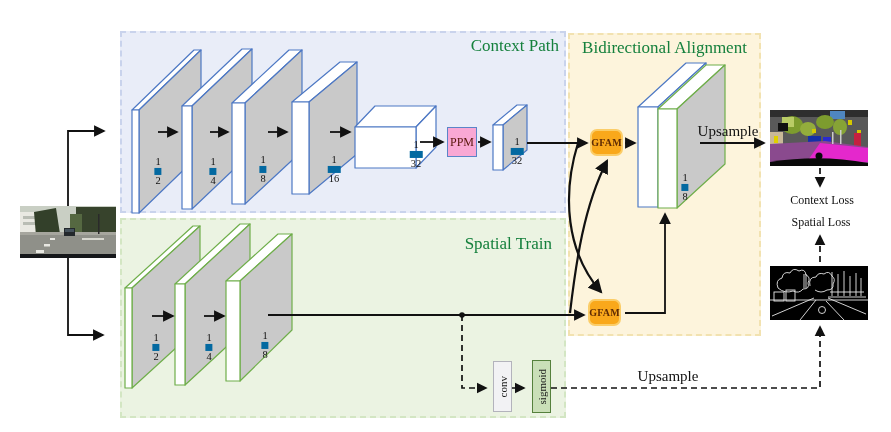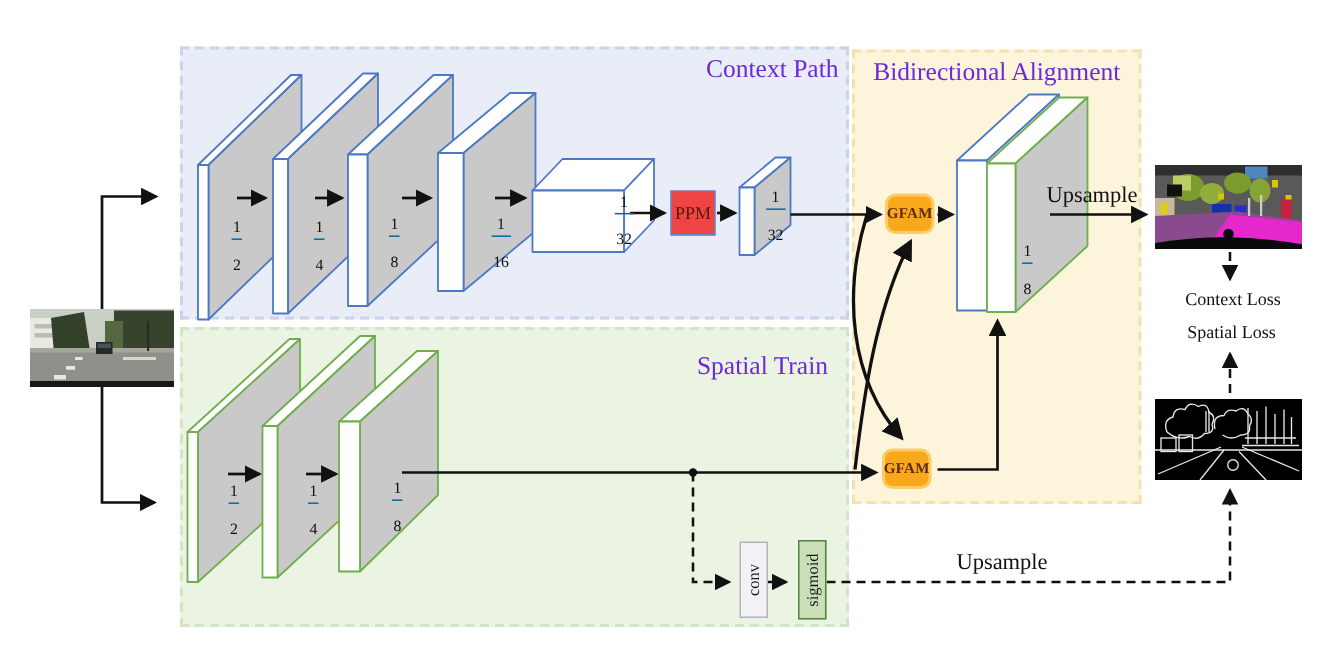--- a/index.html
+++ b/index.html
@@ -2,32 +2,32 @@
 <html><head>
 <meta charset="utf-8">
 <style>
   html,body{margin:0;padding:0;background:#ffffff;}
   #canvas{position:relative;width:891px;height:432px;background:#ffffff;
           font-family:"Liberation Serif","DejaVu Serif",serif;color:#111;overflow:hidden;}
   .region{position:absolute;border:2px dashed;box-sizing:border-box;}
   #ctx-region{left:120px;top:31px;width:446px;height:182px;background:#e9edf8;border-color:#c9d3ec;}
   #sp-region {left:120px;top:218px;width:446px;height:200px;background:#ebf3e2;border-color:#d3e6c3;}
   #ba-region {left:568px;top:33px;width:193px;height:303px;background:#fdf4dc;border-color:#f2e2b0;}
-  .region-title{position:absolute;font-size:17px;color:#6d28d9;white-space:nowrap;}
+  .region-title{position:absolute;font-size:17px;color:#15803d;white-space:nowrap;}
   #ctx-title{right:5px;top:3px;}
   #ba-title{left:0;right:0;top:3px;text-align:center;}
   #sp-title{right:12px;top:14px;}
   svg{position:absolute;left:0;top:0;}
   .lbl{position:absolute;white-space:nowrap;}
   .center{transform:translate(-50%,-50%);text-align:center;}
   .frac{position:absolute;transform:translate(-50%,-50%);display:flex;flex-direction:column;
         align-items:center;font-size:10.5px;line-height:1.1;color:#111;}
-  .frac .den{border-top:1px solid #0369a1;padding:12px 1px;text-align:center;}
+  .frac .den{border-top:7px solid #0369a1;padding:0 1px;text-align:center;}
   .module{position:absolute;display:flex;align-items:center;justify-content:center;box-sizing:border-box;}
-  #ppm-box{left:447px;top:127px;width:30px;height:30px;background:#ef4444;border:1.5px solid #5b85c8;
+  #ppm-box{left:447px;top:127px;width:30px;height:30px;background:#f9a8d4;border:1.5px solid #5b85c8;
            font-size:12px;color:#58150a;}
   .gfam{width:33px;height:27px;background:#f9a81b;border:2px solid #fbcd68;border-radius:7px;
         font-size:10px;font-weight:bold;color:#5e2b04;letter-spacing:.2px;align-items:center;}
   #gfam-context{left:590px;top:129px;}
   #gfam-spatial{left:588px;top:299px;}
   .vtext{writing-mode:vertical-rl;transform:rotate(180deg);font-size:11px;color:#1a1a1a;}
   #conv-box{left:493px;top:361px;width:19px;height:51px;background:#f2f2f4;border:1px solid #b3b3bc;}
   #sigmoid-box{left:532px;top:360px;width:19px;height:53px;background:#cadfb8;border:1px solid #55803c;}
   #legend{position:absolute;left:24px;top:357px;width:93px;height:54px;border:1.5px solid #3a3a3a;
           background:#fff;box-sizing:border-box;}

